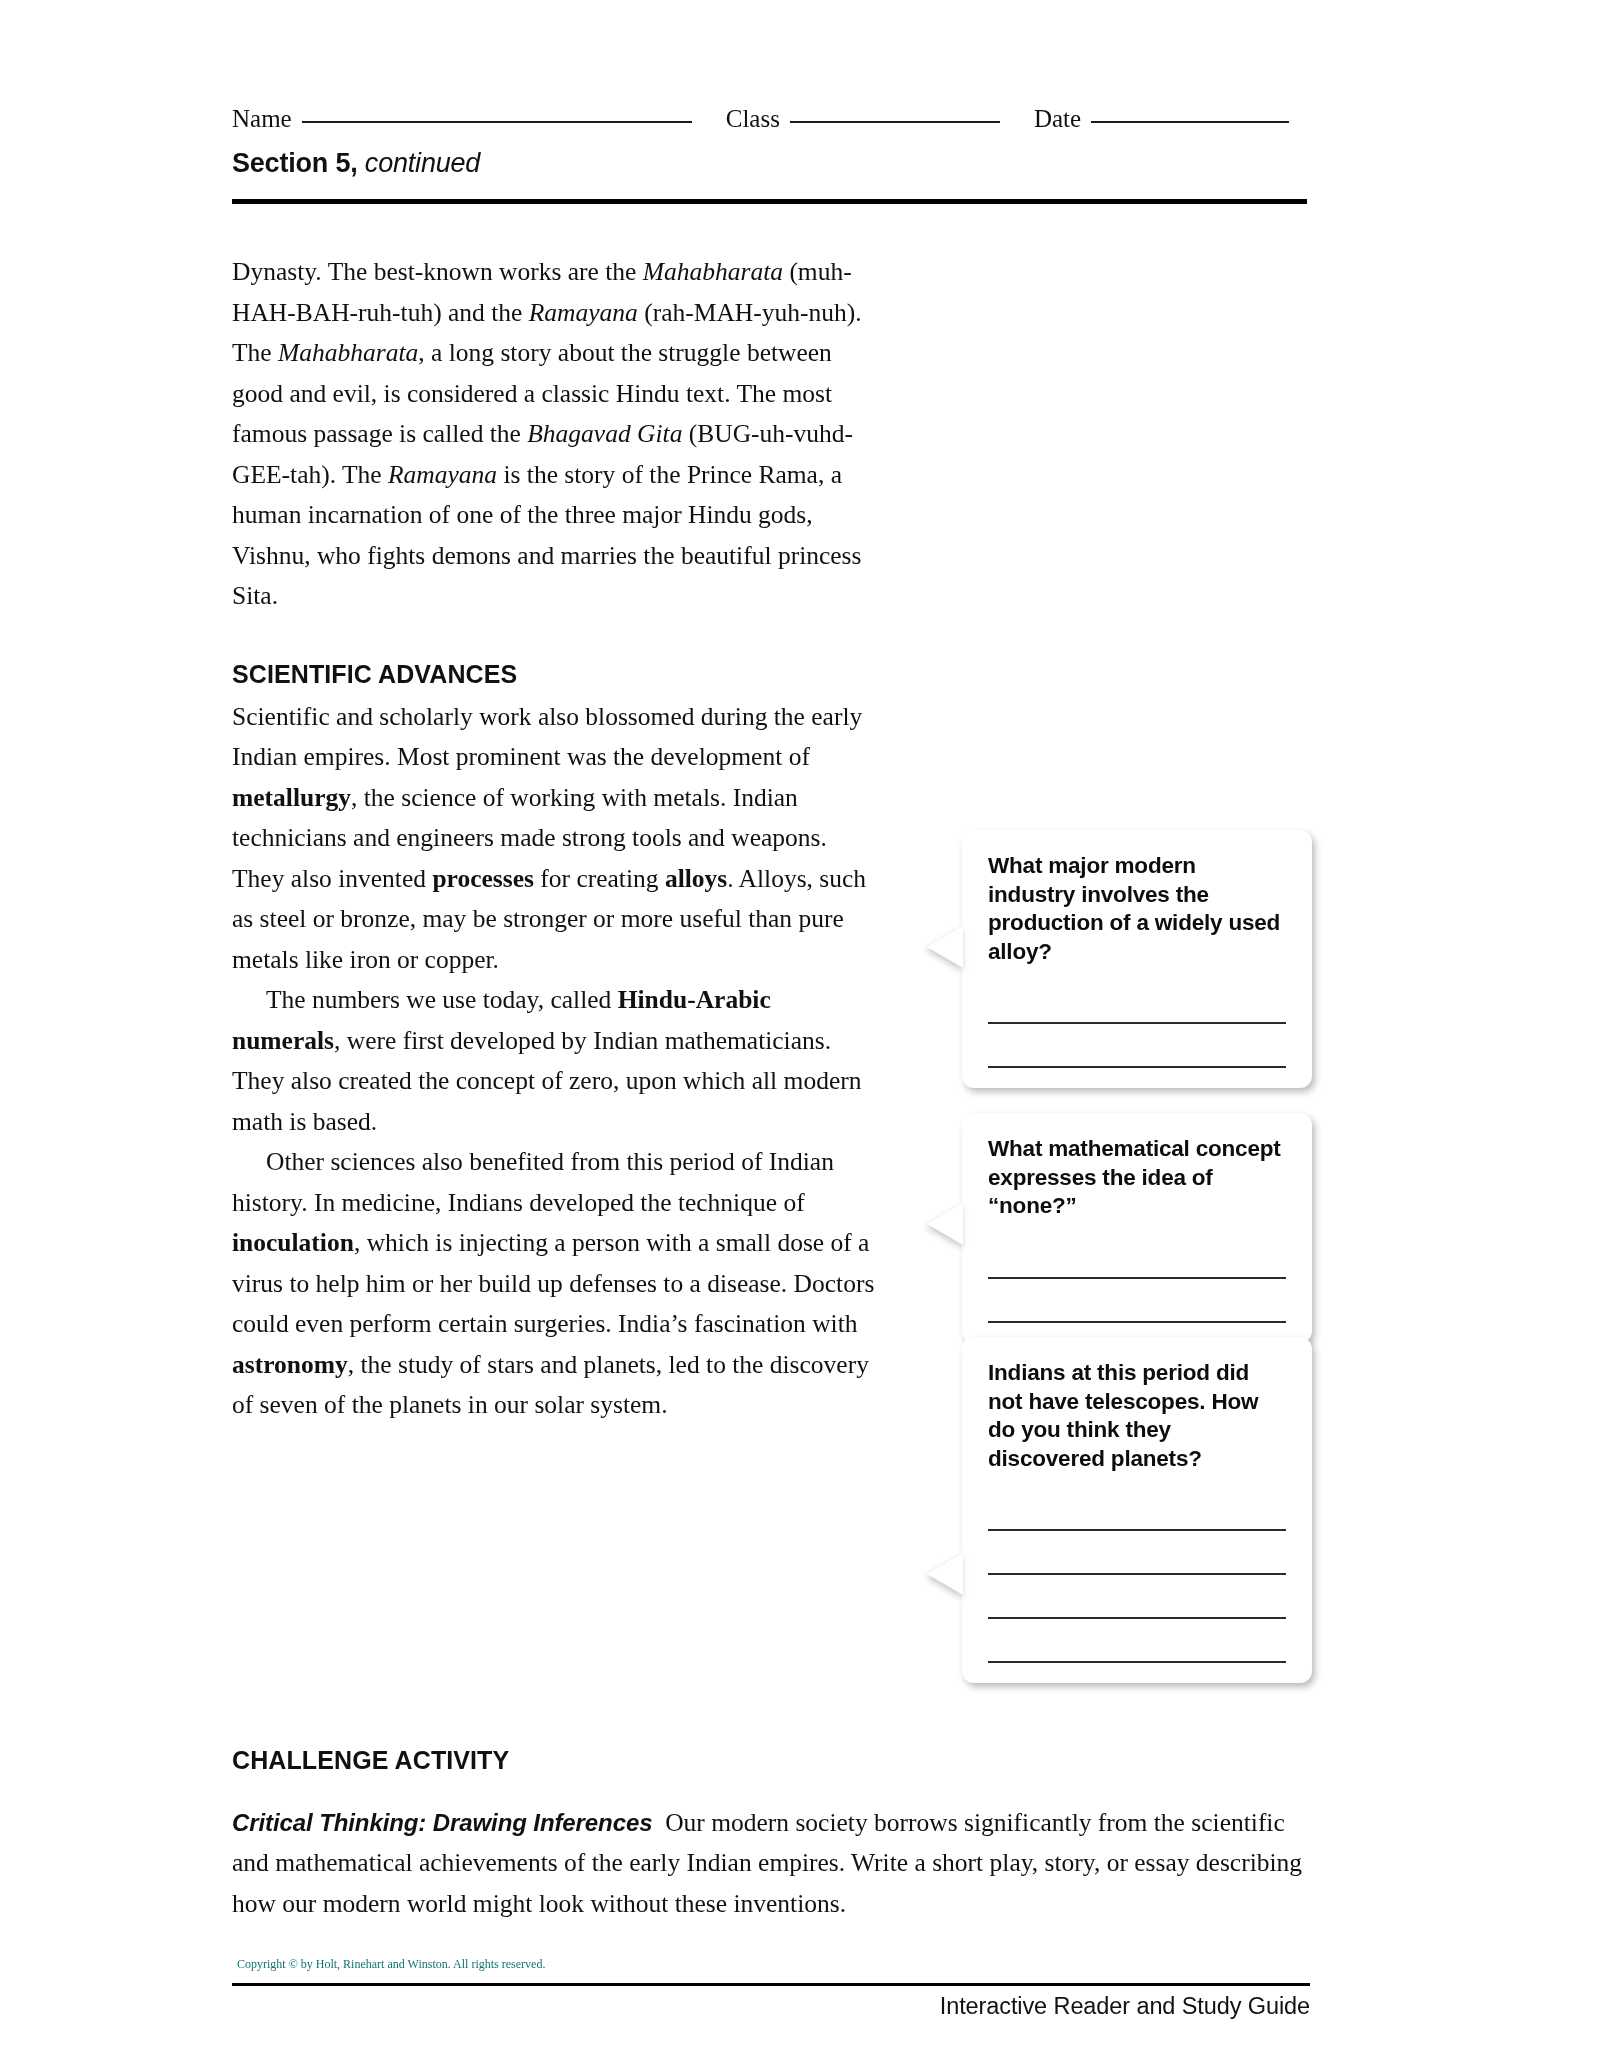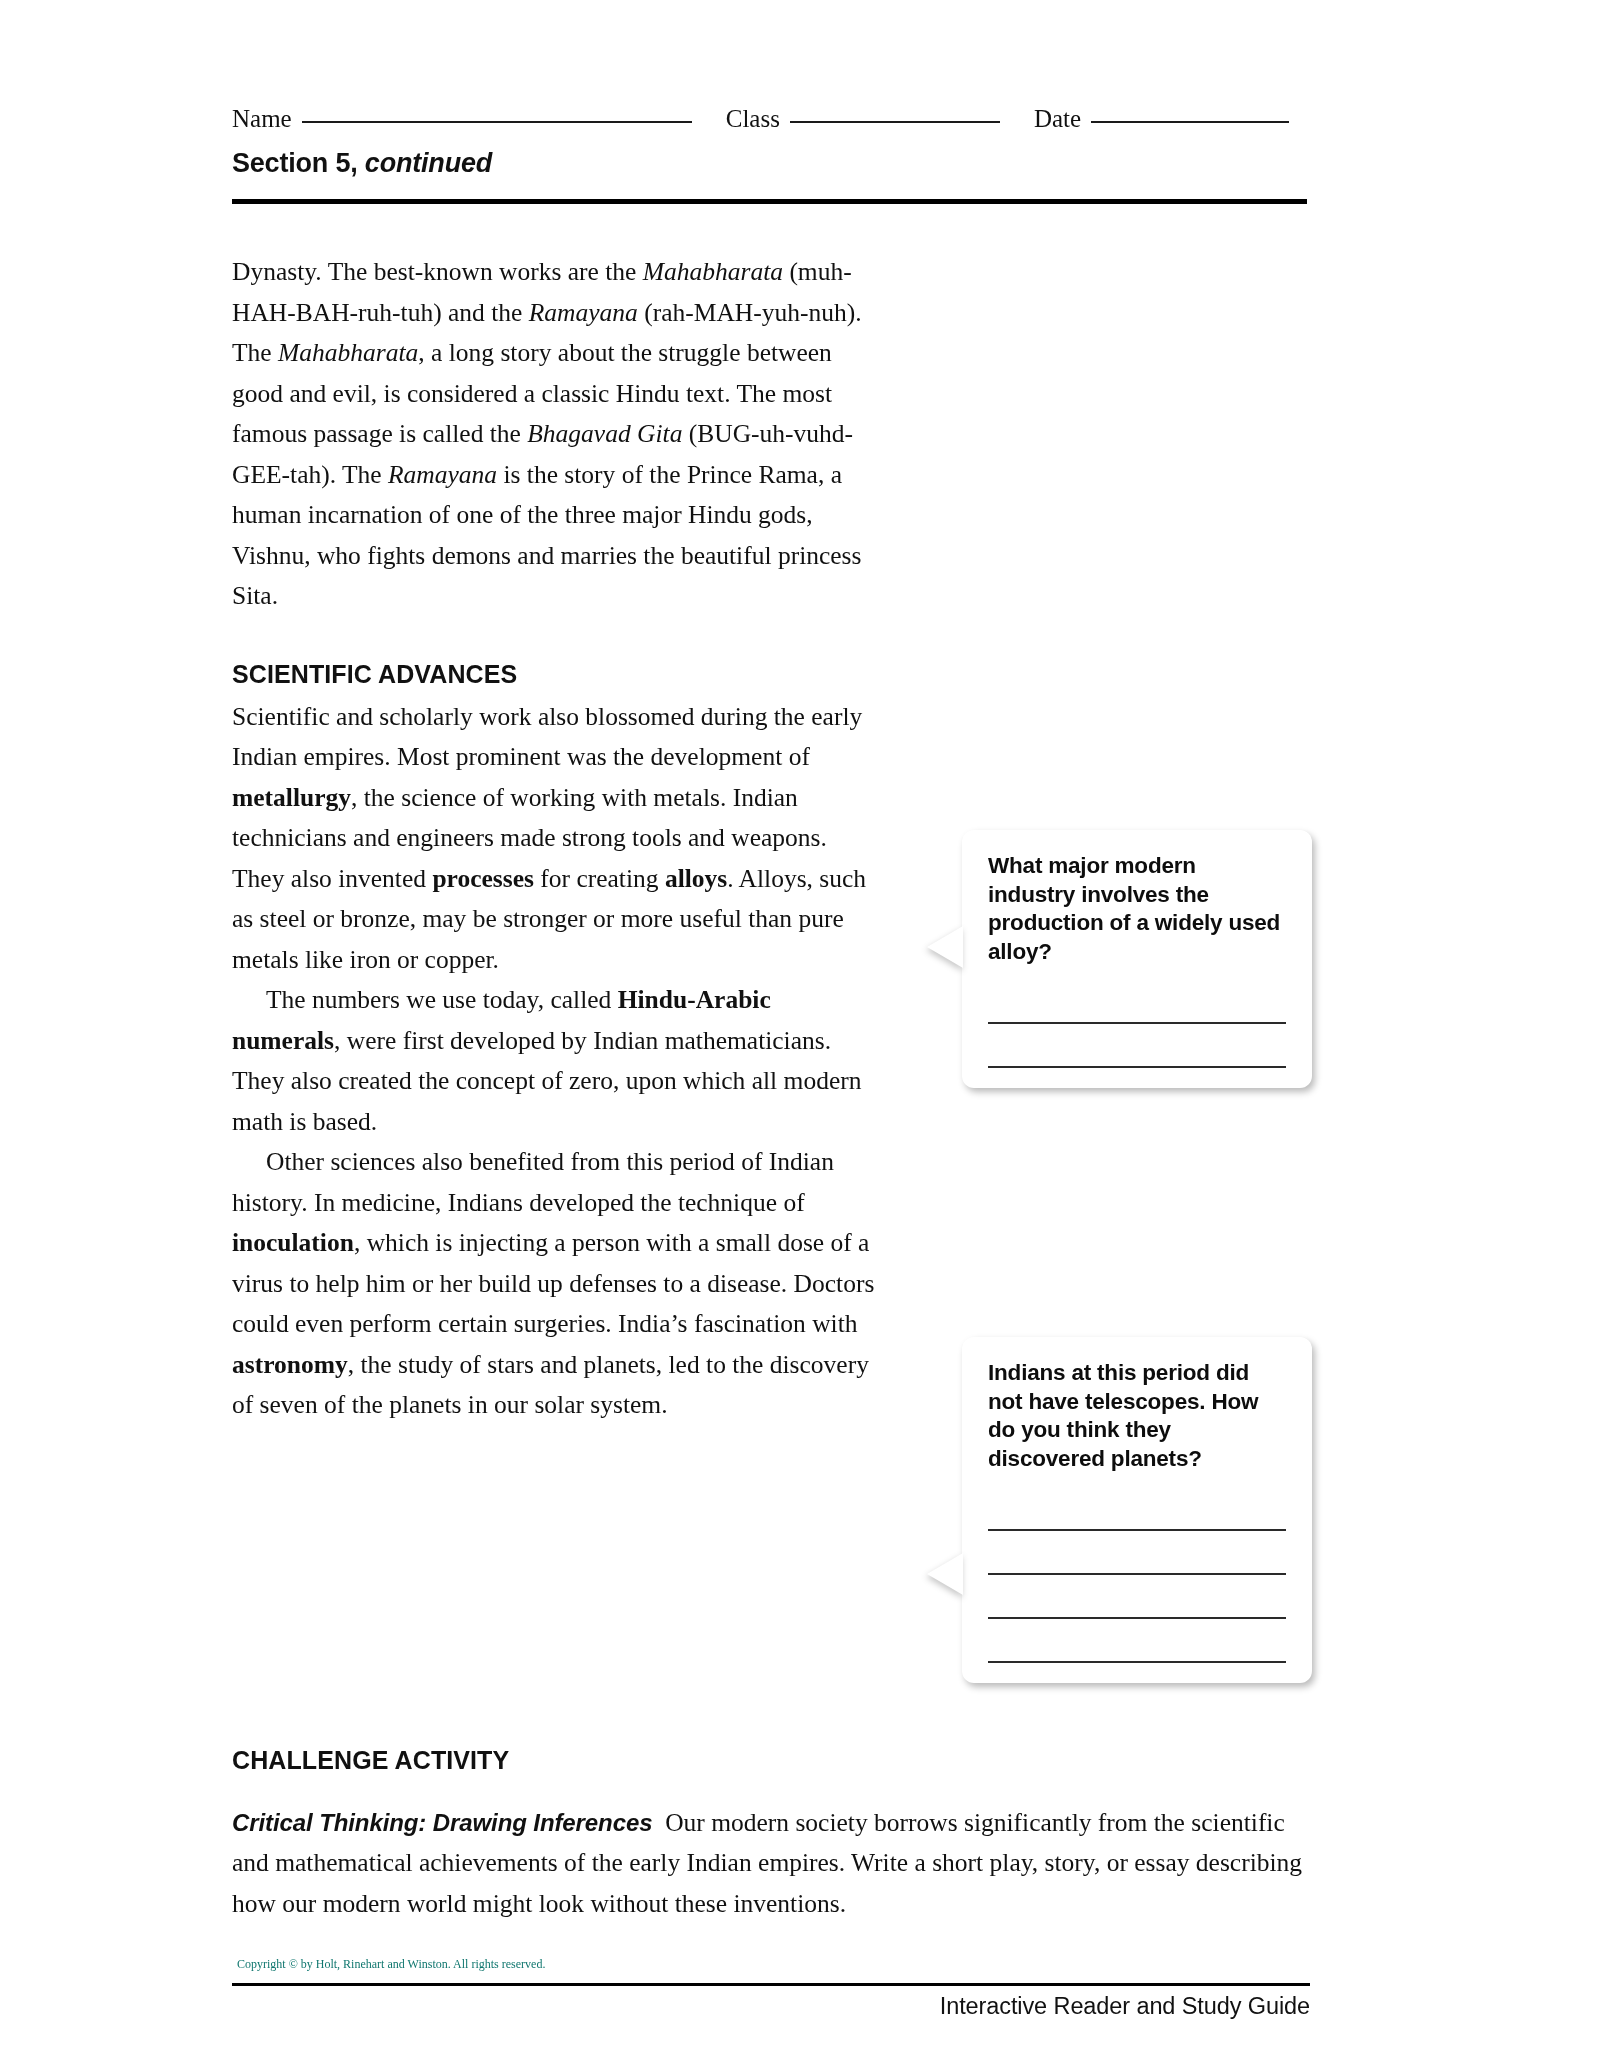--- a/index.html
+++ b/index.html
@@ -53,21 +53,21 @@
     left: 232px;
     top: 148px;
     font-family: "Liberation Sans", "DejaVu Sans", sans-serif;
     font-size: 27px;
     font-weight: bold;
     letter-spacing: -0.2px;
     color: #111;
   }
   .section-line .cont {
     font-style: italic;
-    font-weight: bold;
+    font-weight: normal;
     text-align: center;
   }
   .header-rule {
     position: absolute;
     left: 232px;
     top: 199px;
     width: 1075px;
     height: 5px;
     background: #000;
   }
@@ -239,20 +239,28 @@
 
   <div class="callout" id="callout-1">
     <div class="tail"></div>
     <p class="q">What major modern industry involves the production of a widely used alloy?</p>
     <div class="answer-lines">
       <div class="answer-line"></div>
       <div class="answer-line"></div>
     </div>
   </div>
 
+  <div class="callout" id="callout-2">
+    <div class="tail"></div>
+    <p class="q">What mathematical concept expresses the idea of “none?”</p>
+    <div class="answer-lines">
+      <div class="answer-line"></div>
+      <div class="answer-line"></div>
+    </div>
+  </div>
 
   <div class="callout" id="callout-3">
     <div class="tail"></div>
     <p class="q">Indians at this period did not have telescopes. How do you think they discovered planets?</p>
     <div class="answer-lines">
       <div class="answer-line"></div>
       <div class="answer-line"></div>
       <div class="answer-line"></div>
       <div class="answer-line"></div>
     </div>

